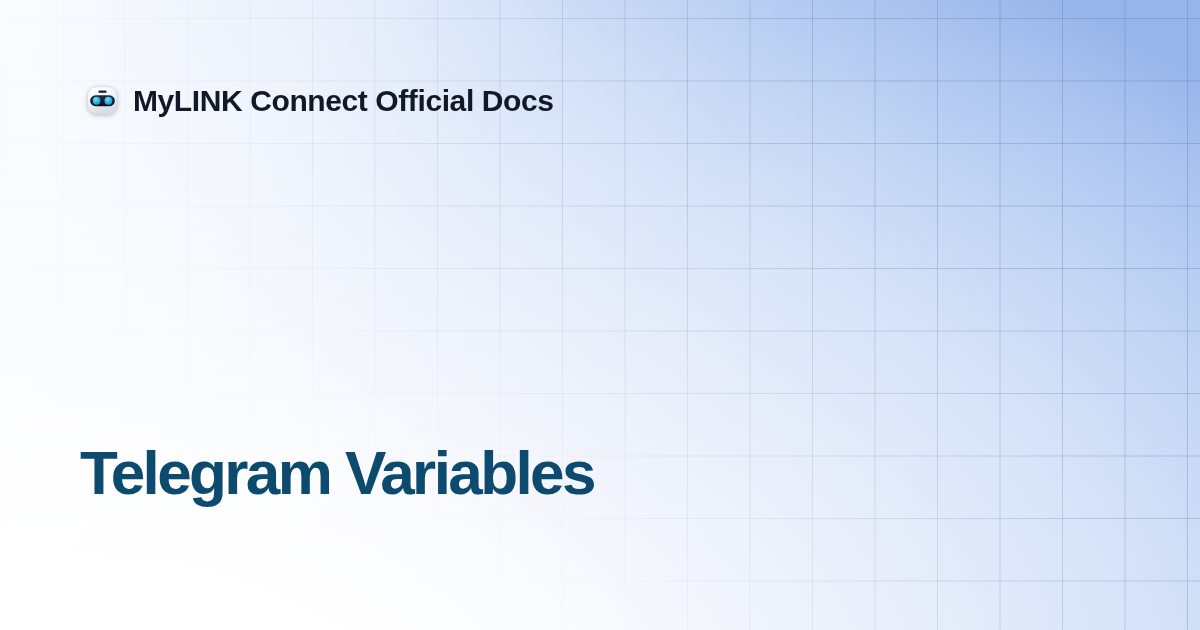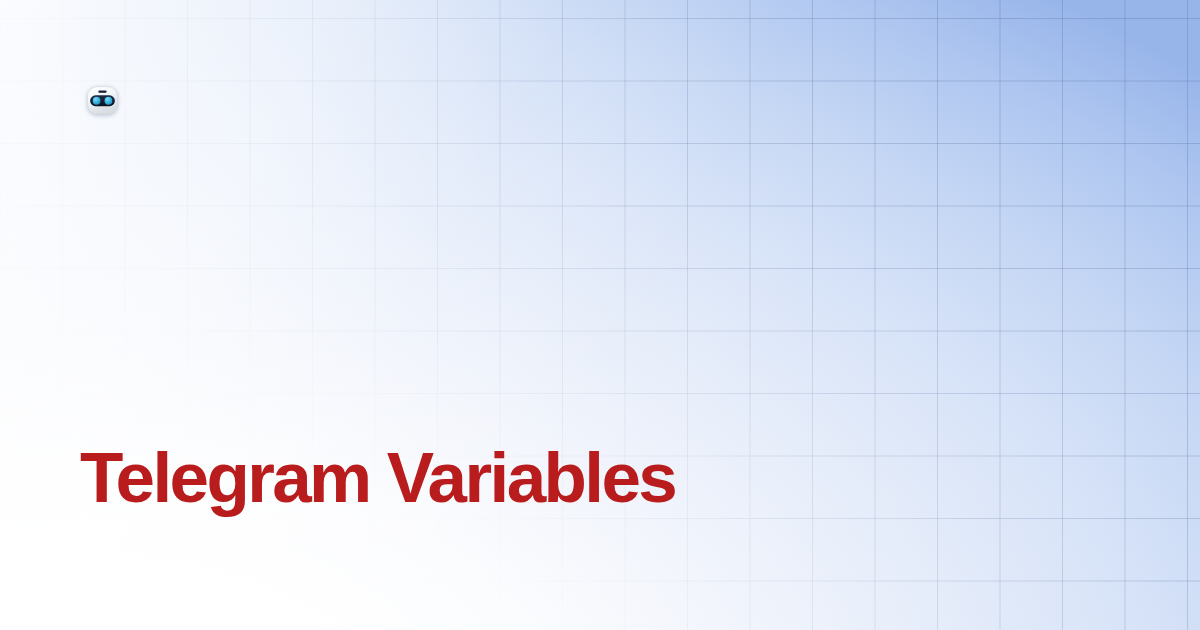--- a/index.html
+++ b/index.html
@@ -99,25 +99,25 @@
     color: #111827;
     white-space: nowrap;
     line-height: 1;
   }
 
   
   .hero-title {
     position: absolute;
     left: 80px;
     top: 440px;
-    font-size: 71px;
+    font-size: 62px;
     font-weight: 700;
     letter-spacing: -2.6px;
     line-height: 1.08;
-    color: #b91c1c;
+    color: #0c4a6e;
     white-space: nowrap;
   }
 </style>
 </head>
 <body>
 
 <div id="og-card">
 
   <div class="bg-gradient"></div>
   <div class="bg-grid"></div>
@@ -147,17 +147,18 @@
       <rect x="3" y="5" width="58" height="54" rx="19" ry="19" fill="none" stroke="#cdd4dc" stroke-width="1"></rect>
 
       <rect x="24" y="12.5" width="16" height="4.5" rx="2.2" ry="2.2" fill="url(#visorGrad)"></rect>
 
       <rect x="8" y="22" width="48" height="21" rx="10.5" ry="10.5" fill="url(#visorGrad)"></rect>
 
       <circle cx="20.5" cy="32.5" r="7.6" fill="url(#eyeGrad)"></circle>
       <circle cx="43.5" cy="32.5" r="7.6" fill="url(#eyeGrad)"></circle>
     </svg>
 
+    <span class="brand-title">MyLINK Connect Official Docs</span>
   </div>
 
   <div class="hero-title">Telegram Variables</div>
 
 </div>
 
 </body></html>

